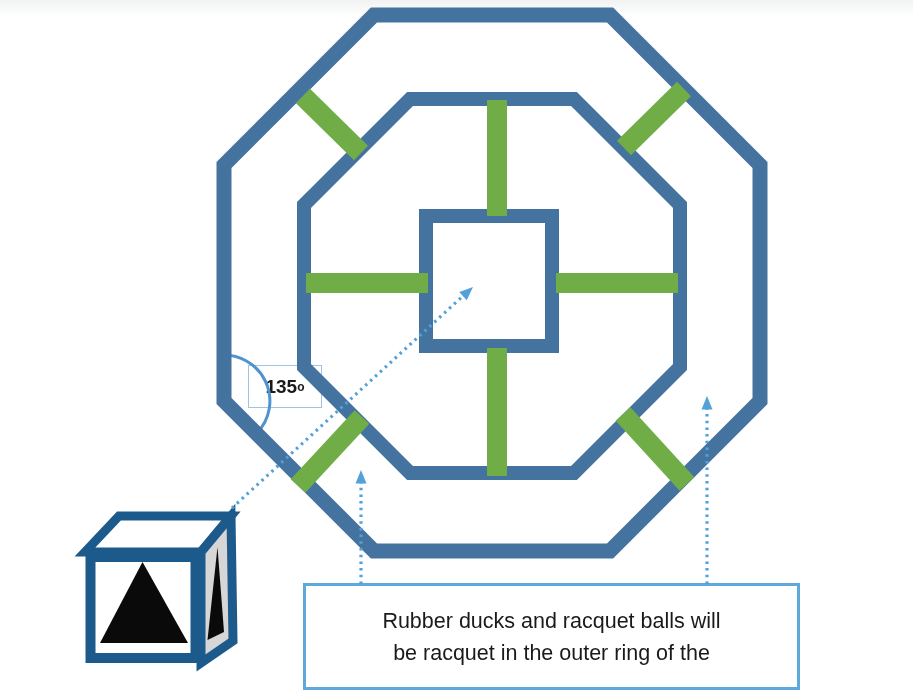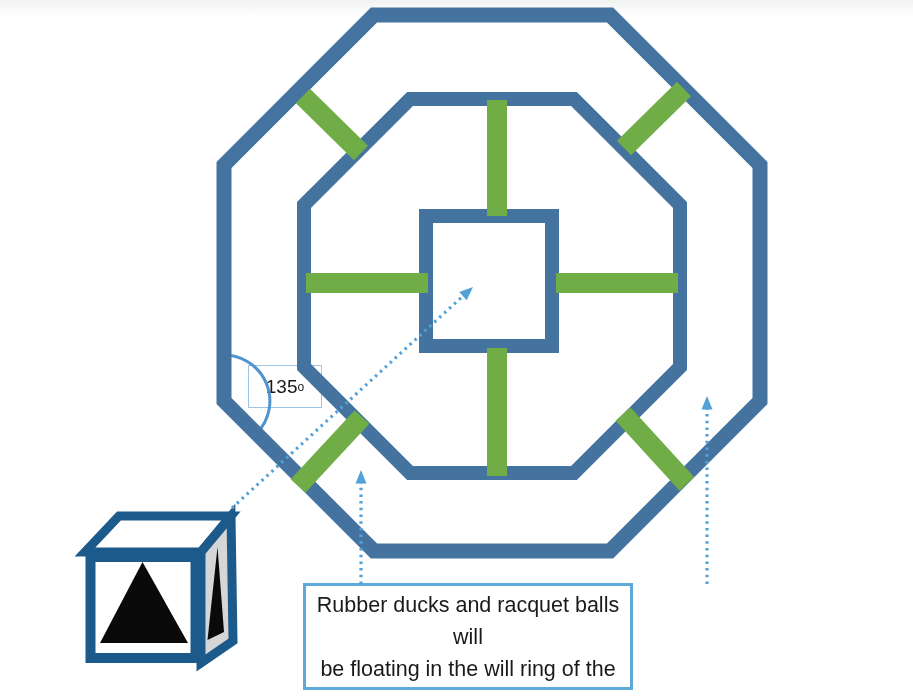--- a/index.html
+++ b/index.html
@@ -37,45 +37,45 @@
   .dot{fill:none;stroke:var(--arrow-blue,#52a1d8);stroke-width:3.2;stroke-dasharray:2.5 4.2;stroke-linecap:butt;}
   .ah{fill:var(--arrow-blue,#52a1d8);stroke:none;}
   .cube-face{fill:#ffffff;stroke:var(--cube-border-blue,#1d5a8c);stroke-linejoin:miter;}
   .cube-side{fill:var(--cube-side-gray,#d6d6d6);stroke:var(--cube-border-blue,#1d5a8c);stroke-linejoin:miter;}
   .tri{fill:var(--triangle-black,#0a0a0a);stroke:none;}
   .angle-label{
     position:absolute;left:248px;top:365px;width:74px;height:43px;
     box-sizing:border-box;border:1px solid var(--label-border-blue,#9dc3e6);
     background:#ffffff;z-index:1;
     display:flex;align-items:center;justify-content:center;
-    font-size:19px;color:var(--text-black,#1a1a1a);
+    font-size:19px;color:var(--text-black,#1a1a1a);font-weight:bold;
   }
   .angle-label sup{font-size:12px;line-height:0;vertical-align:super;}
   .caption-box{
-    position:absolute;left:303px;top:583px;width:330px;height:107px;
+    position:absolute;left:303px;top:583px;width:497px;height:107px;
     box-sizing:border-box;border:3px solid var(--caption-border-blue,#5fa8dc);
     background:#ffffff;z-index:1;
     display:flex;flex-direction:column;align-items:center;justify-content:center;
     text-align:center;color:var(--text-black,#1a1a1a);
     font-size:21.5px;line-height:32px;
   }
 </style>
 </head>
 <body>
 
 <div class="top-shade"></div>
 
 <div class="angle-label">
   <span>135</span>
     <sup>o</sup>
 </div>
 
 <div class="caption-box">
   <span>Rubber ducks and racquet balls will</span>
-  <span>be floating in the will ring of the</span>
+  <span>be racquet in the outer ring of the</span>
 </div>
 
 <svg class="stage-svg" width="913" height="699" viewBox="0 0 913 699">
 
   <path class="arc" d="M219.2 355.3 A46 46 0 0 1 256.5 433.5"></path>
 
   <path class="oct oct-outer" d="M374 15 L610 15 L760 165 L760 401 L610 551 L374 551 L224 401 L224 165 Z"></path>
 
   <path class="oct oct-inner" d="M410 99 L574 99 L680 205 L680 367 L574 473 L410 473 L304 367 L304 205 Z"></path>
 

